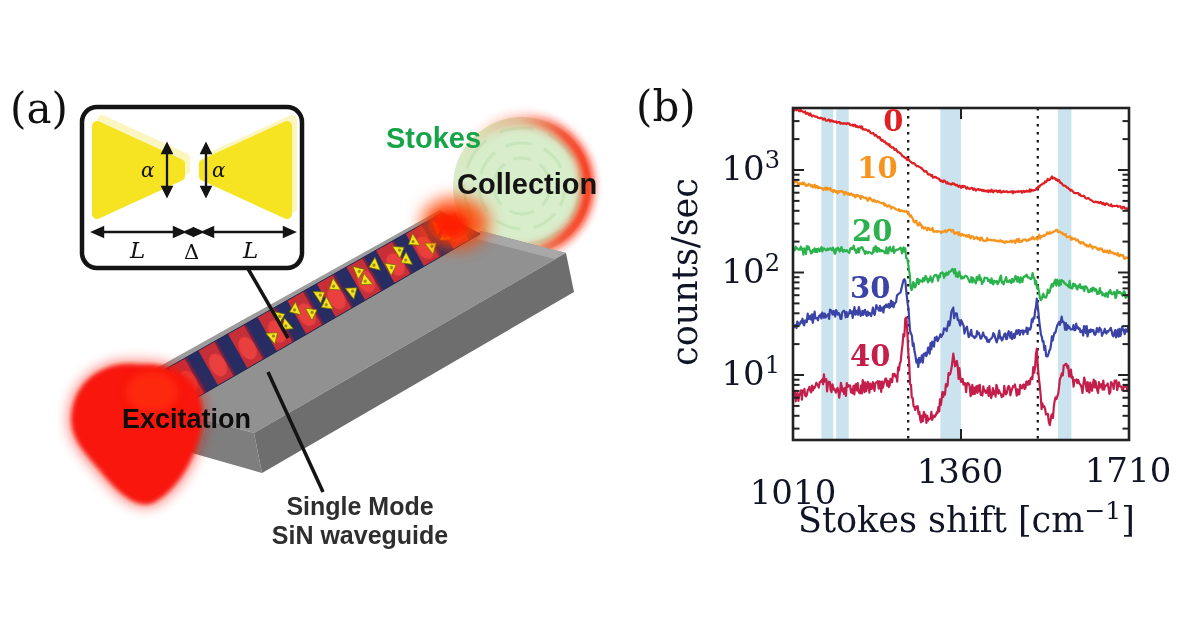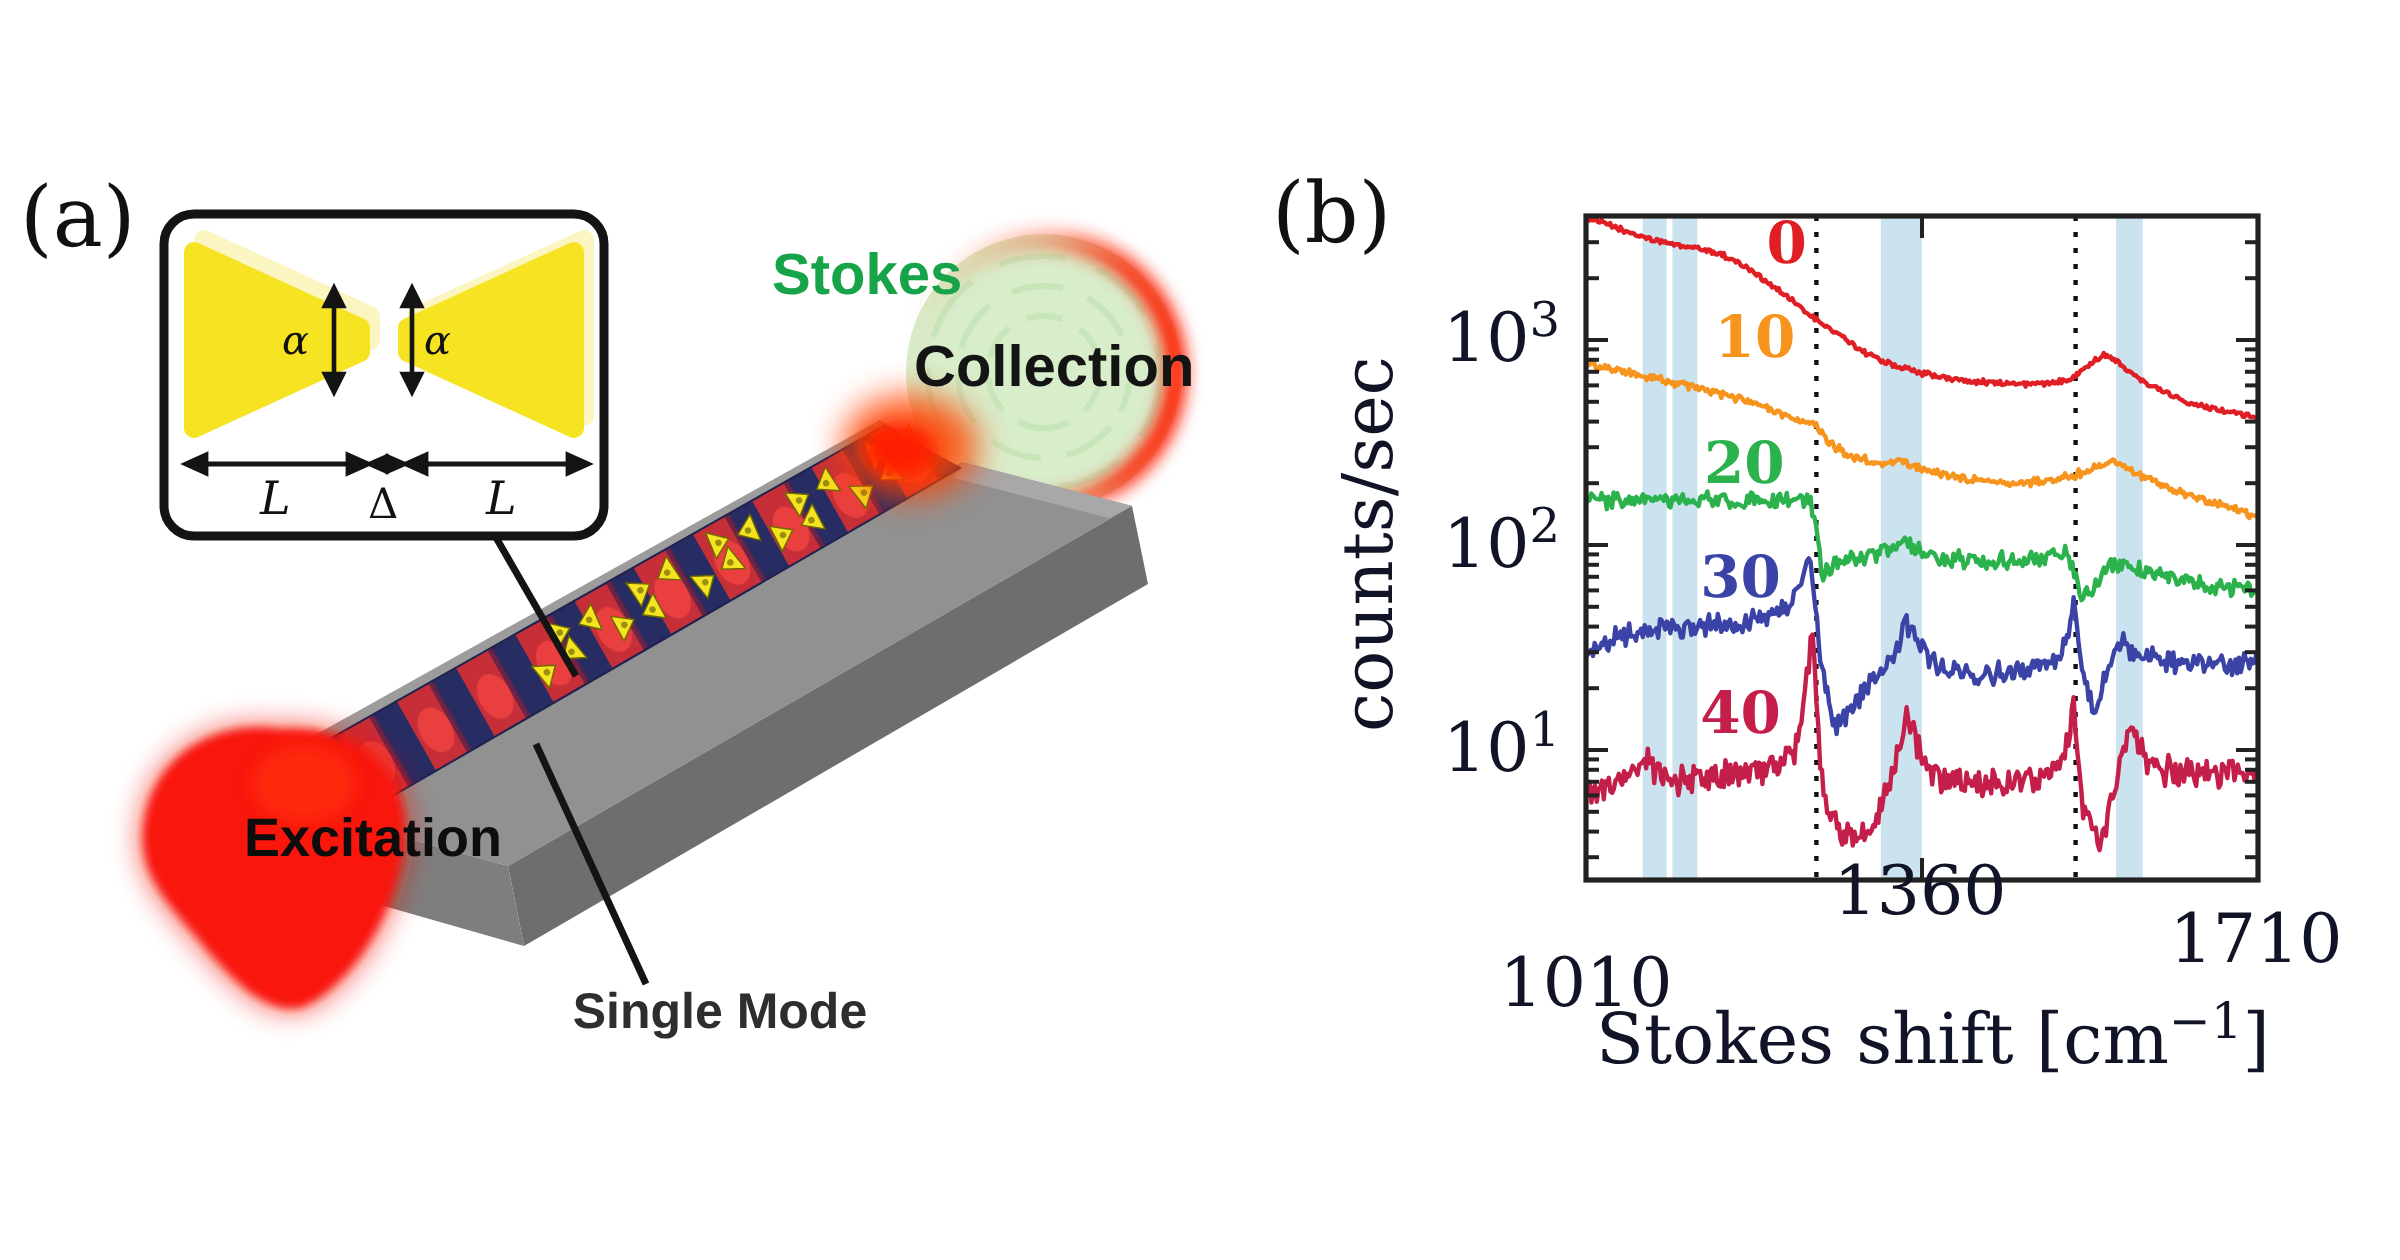--- a/index.html
+++ b/index.html
@@ -269,34 +269,35 @@
     </svg>
 
   <div class="lbl panel-tag" style="left:10px;top:84px;">(a)</div>
   <div class="lbl panel-tag" style="left:636px;top:82px;">(b)</div>
 
   <div class="lbl sans stokes" style="left:386px;top:122px;">Stokes</div>
   <div class="lbl sans collection" style="left:457px;top:168px;">Collection</div>
   <div class="lbl sans excitation" style="left:82px;top:404px;">Excitation</div>
   <div class="lbl sans wg-label" style="left:270px;top:492px;width:180px;">
     <div>Single Mode</div>
+    <div>SiN waveguide</div>
   </div>
 
   <div class="lbl inset-txt inset-alpha" style="left:141px;top:158px;">α</div>
   <div class="lbl inset-txt inset-alpha" style="left:212px;top:158px;">α</div>
   <div class="lbl inset-txt" style="left:130px;top:237px;">L</div>
   <div class="lbl inset-txt inset-delta" style="left:184px;top:240px;">Δ</div>
   <div class="lbl inset-txt" style="left:243px;top:237px;">L</div>
 
   <div class="lbl ytick" style="left:692px;top:146px;"><span>10</span><sup>3</sup></div>
   <div class="lbl ytick" style="left:692px;top:249px;"><span>10</span><sup>2</sup></div>
   <div class="lbl ytick" style="left:692px;top:351px;"><span>10</span><sup>1</sup></div>
 
   <div class="lbl xtick" style="left:728px;top:472px;">1010</div>
-  <div class="lbl xtick" style="left:895px;top:426px;">1360</div>
+  <div class="lbl xtick" style="left:895px;top:451px;">1360</div>
   <div class="lbl xtick" style="left:1063px;top:450px;">1710</div>
 
   <div class="lbl axis-title rot" style="left:575px;top:252px;width:220px;">counts/sec</div>
   <div class="lbl axis-title" style="left:798px;top:496px;width:324px;"><span>Stokes shift [cm</span><sup>−1</sup><span>]</span></div>
 
   <span class="curve-label" style="left: 893.32px; top: 122.912px; color: rgb(224, 31, 37);">0</span>
   <span class="curve-label" style="left: 877.48px; top: 170px; color: rgb(247, 148, 30);">10</span>
   <span class="curve-label" style="left: 872.2px; top: 232.975px; color: rgb(43, 178, 76);">20</span>
   <span class="curve-label" style="left: 870.28px; top: 289.996px; color: rgb(59, 68, 166);">30</span>
   <span class="curve-label" style="left: 870.28px; top: 357.85px; color: rgb(196, 31, 75);">40</span>

